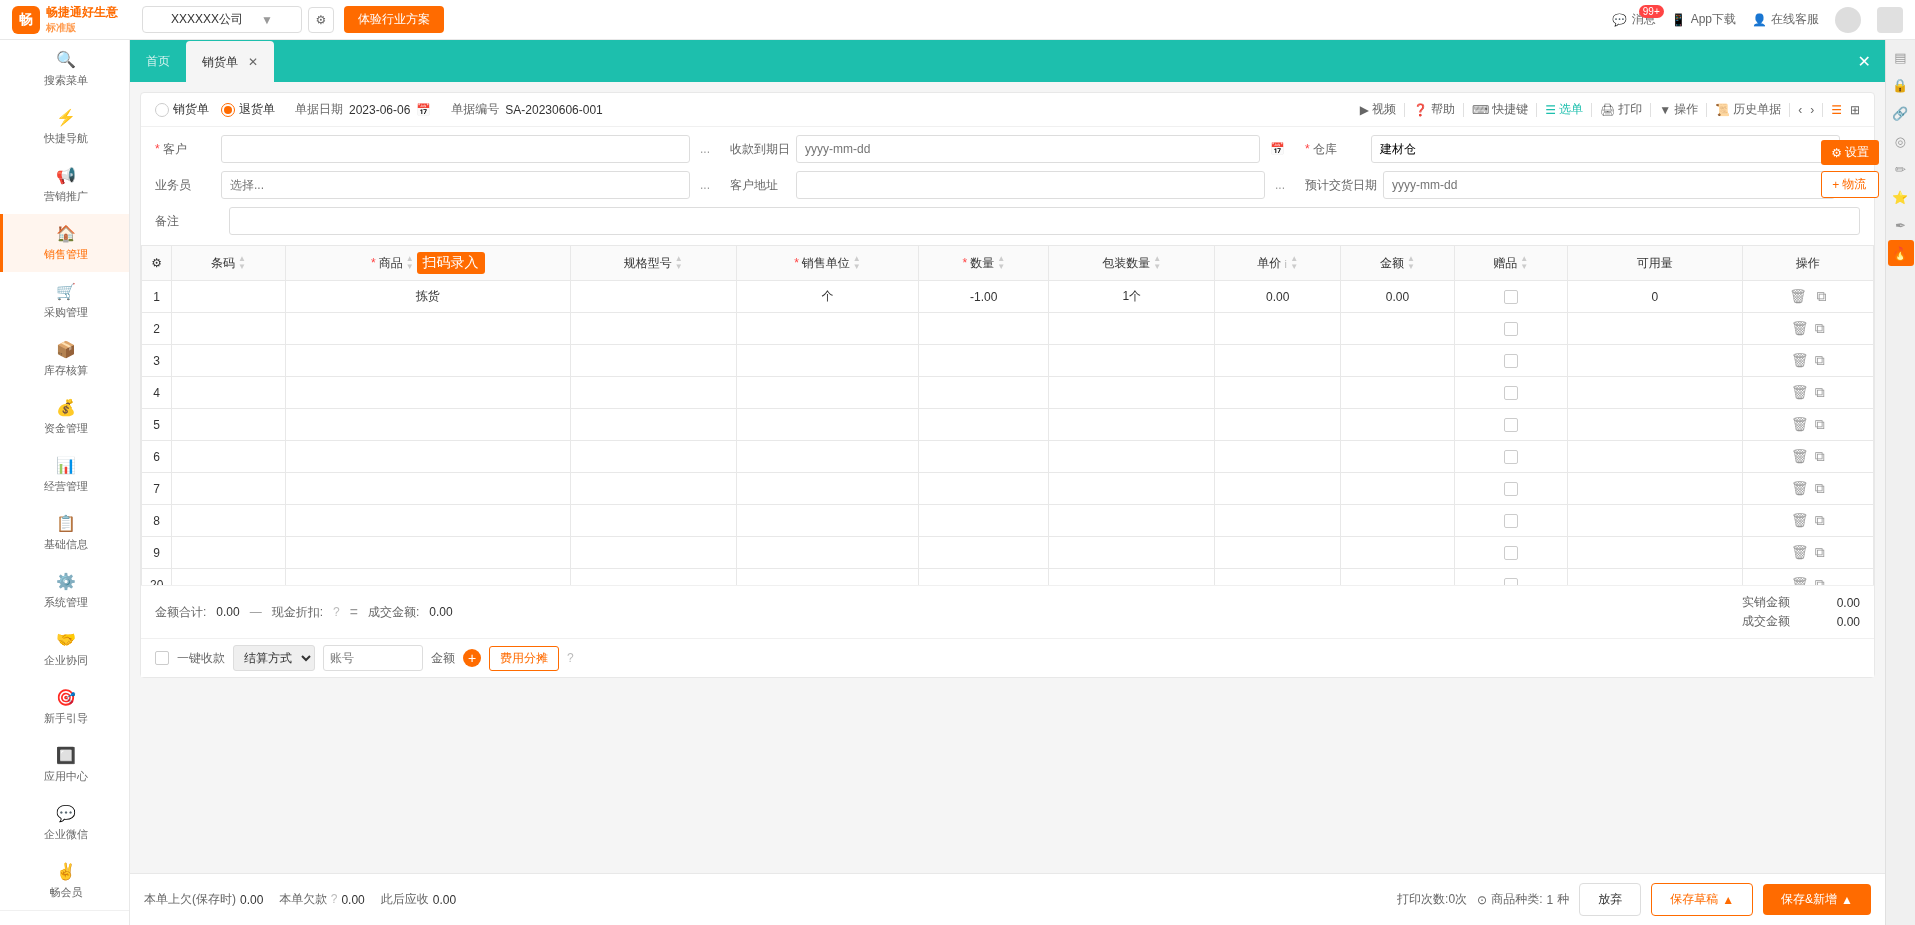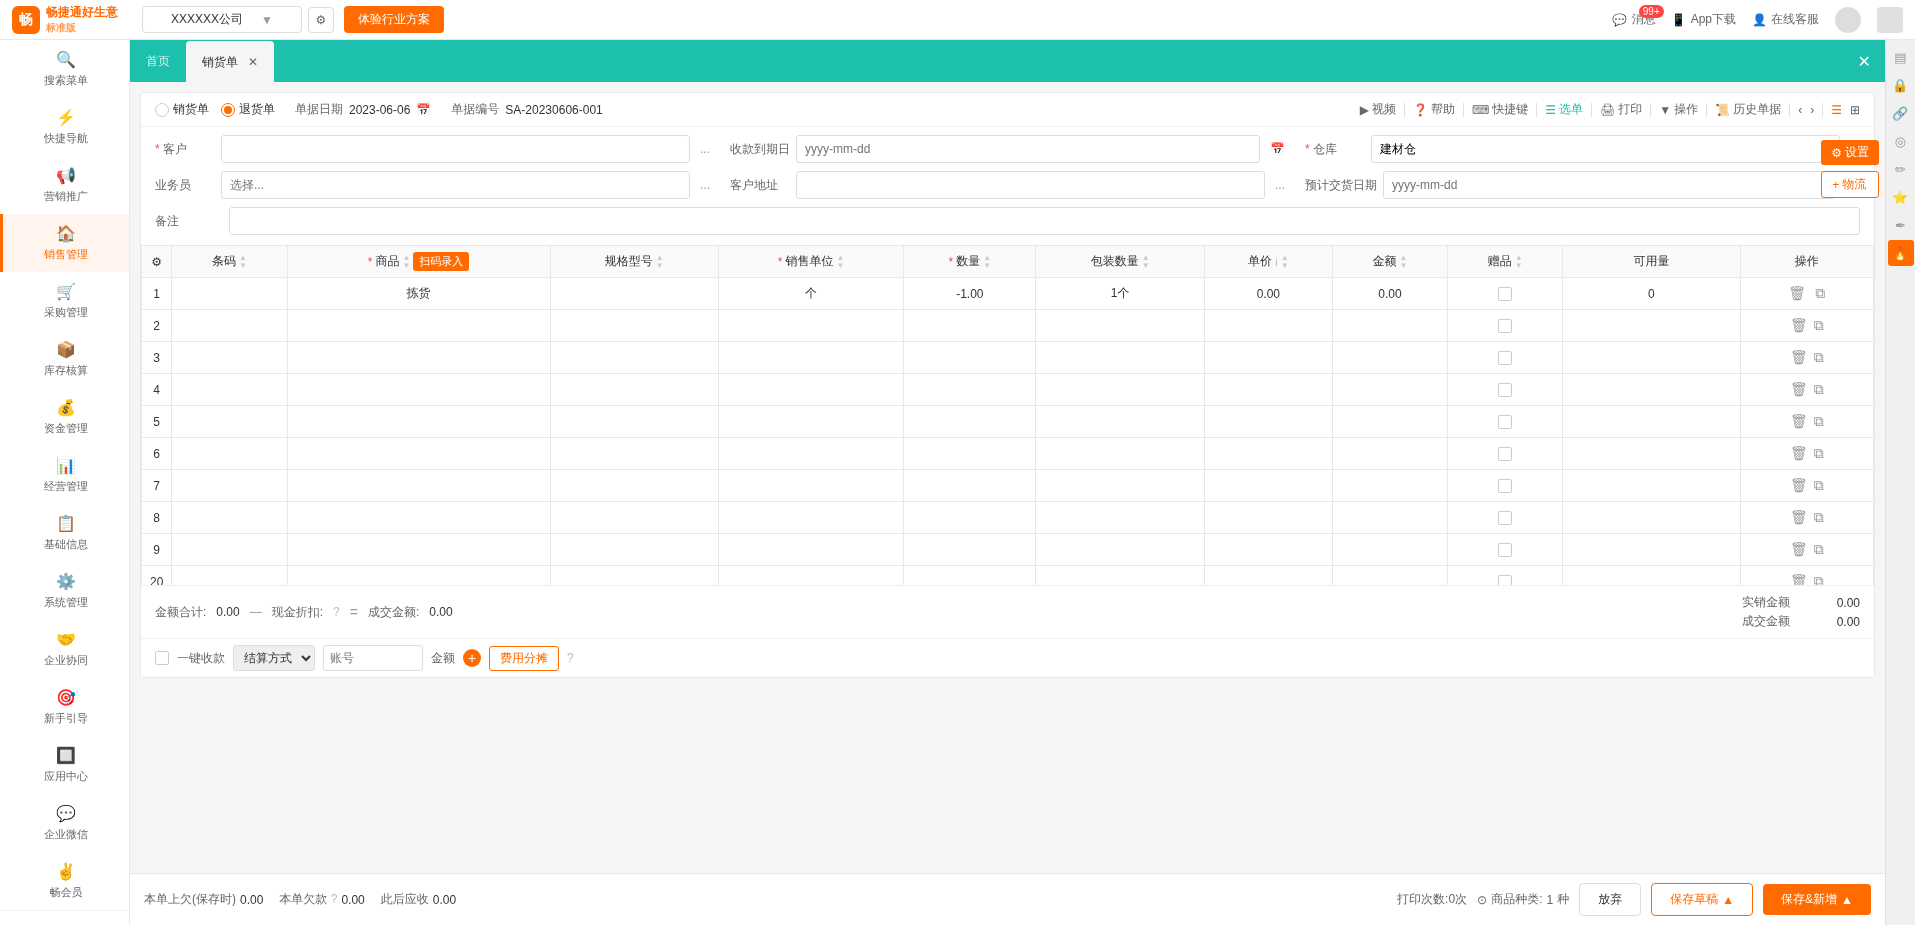--- a/index.html
+++ b/index.html
@@ -69,21 +69,21 @@
     .field-calendar { color: #999; cursor: pointer; margin-left: 4px; }
     .field-input-wrapper { flex: 1; display: flex; align-items: center; border: 1px solid #ddd; border-radius: 3px; padding: 0 8px; height: 28px; background: #fff; }
     .notes-row { padding: 4px 14px 10px; display: flex; align-items: center; gap: 14px; }
     .btn-settings { background: #ff6b00; color: #fff; border: none; border-radius: 3px; padding: 4px 10px; cursor: pointer; display: flex; align-items: center; gap: 3px; }
     .btn-logistics { background: #fff; color: #ff6b00; border: 1px solid #ff6b00; border-radius: 3px; padding: 4px 10px; cursor: pointer; display: flex; align-items: center; gap: 3px; }
 
     
     .data-table { width: 100%; border-collapse: collapse; }
     .data-table th { background: #fafafa; border: 1px solid #e8e8e8; padding: 6px 8px; text-align: center; color: #333; font-weight: normal; white-space: nowrap; position: relative; }
     .data-table td { border: 1px solid #e8e8e8; padding: 5px 8px; text-align: center; color: #333; height: 32px; }
-    .scan-btn { background: #ff6b00; color: #fff; border: none; border-radius: 3px; padding: 2px 6px; font-size: 11px; cursor: pointer; }
+    .scan-btn { background: #ff6b00; color: #fff; border: none; border-radius: 3px; padding: 2px 6px; font-size: 14px; cursor: pointer; }
     .col-index { color: #999; width: 30px; }
     .negative { color: #ff4444; }
     .checkbox-cell { display: flex; justify-content: center; }
     .cb { width: 14px; height: 14px; border: 1px solid #ccc; border-radius: 2px; }
     .op-btn { color: #999; cursor: pointer; font-size: 14px; margin: 0 3px; }
 
     
     .summary-bar { padding: 8px 14px; background: #fff; border-top: 1px solid #f0f0f0; display: flex; align-items: center; gap: 10px; flex-wrap: wrap; }
     .summary-label { color: #666; }
     .summary-value { color: #333; font-weight: 500; }

